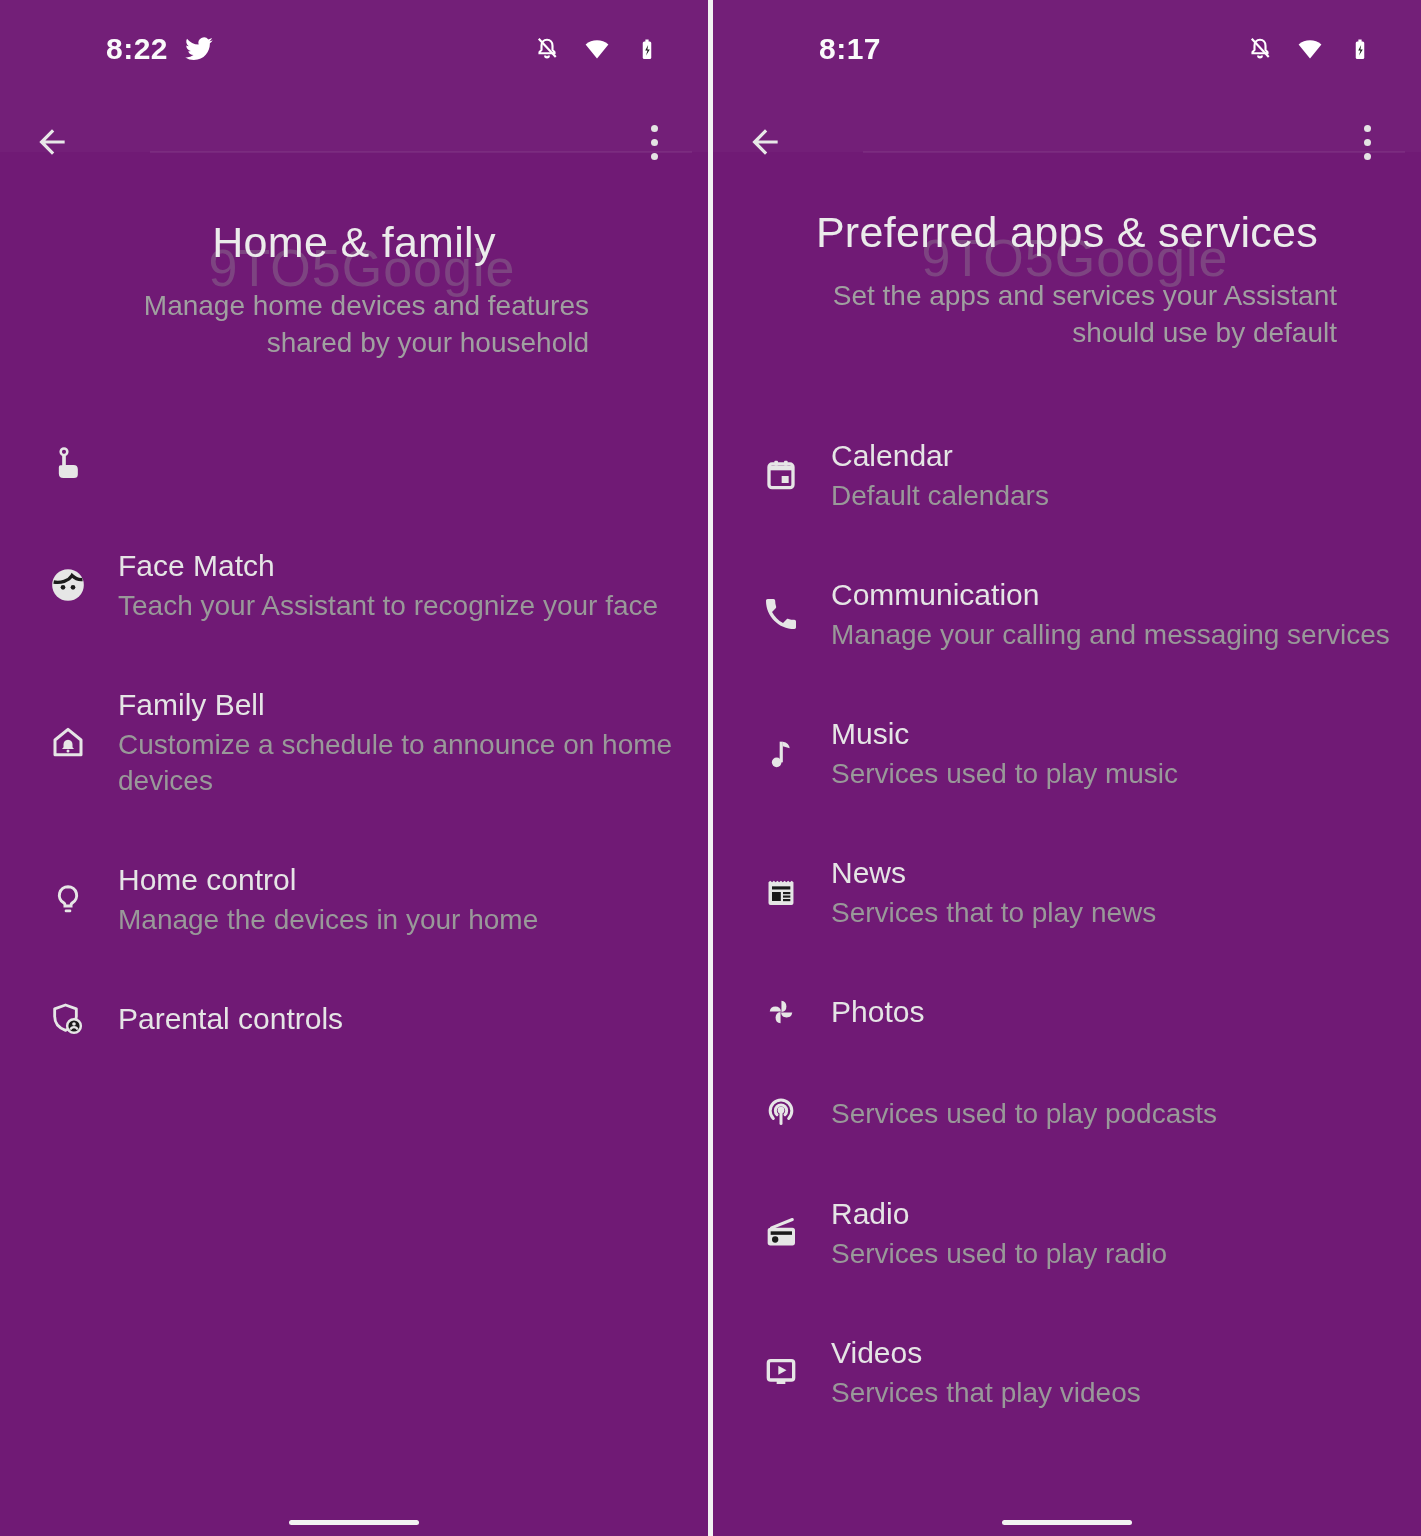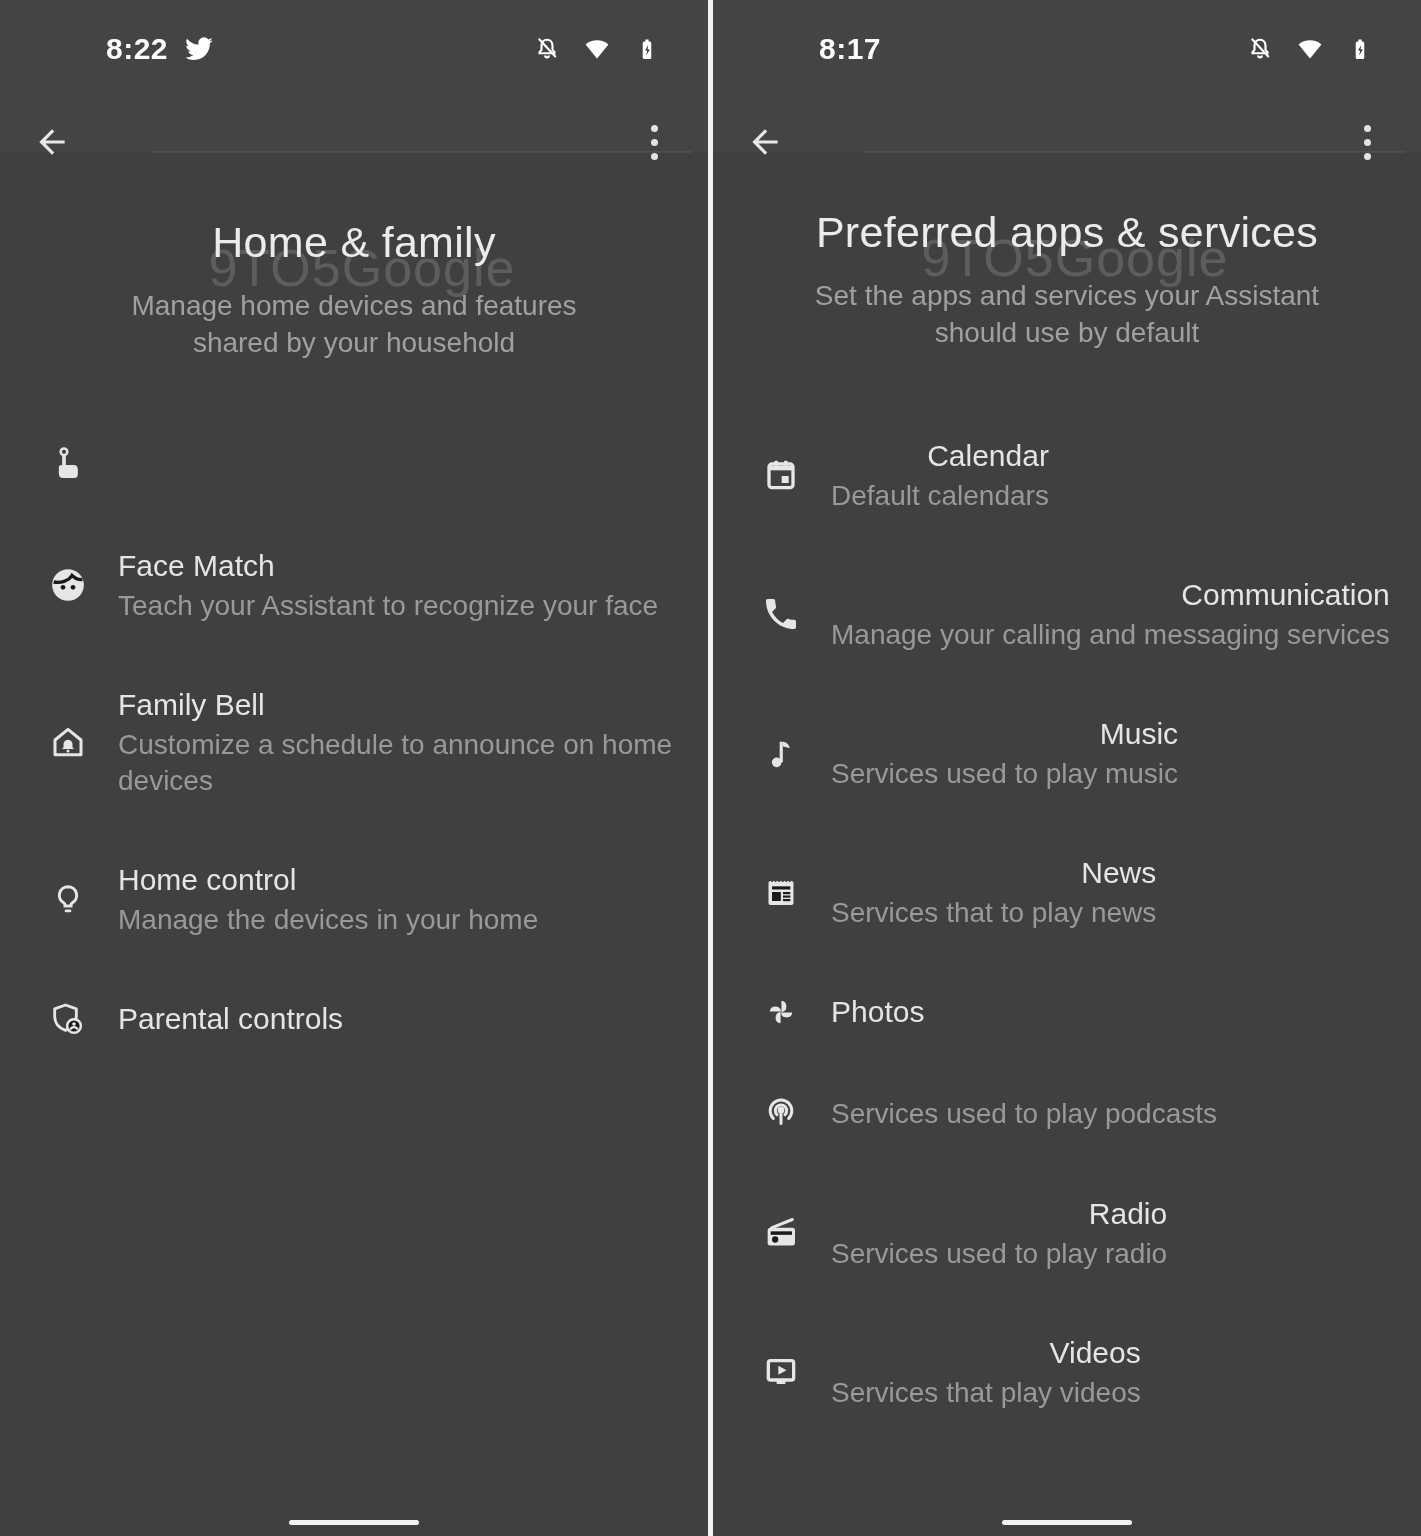--- a/index.html
+++ b/index.html
@@ -6,21 +6,21 @@
   html,body { width:1421px; height:1536px; }
   body {
     font-family:"Liberation Sans", sans-serif;
     background:#0d0d0d;
     display:flex;
     overflow:hidden;
   }
   .panel {
     position:relative;
     width:708px; height:1536px;
-    background:#404040;
+    background:#701a75;
     color:#e6e6e6;
     overflow:hidden;
   }
   .vdivider { width:5px; height:1536px; background:#f2f2f2; }
 
   .top-shade {
     position:absolute; top:0; left:0; right:0; height:152px;
     background:rgba(255,255,255,0.025);
     pointer-events:none;
   }
@@ -69,29 +69,29 @@
     font-size:52px; font-weight:300;
     color:#9a9a9a; opacity:.33;
     letter-spacing:1px;
     z-index:1; pointer-events:none;
   }
   .wm-left  { top:238px; }
   .wm-right { top:228px; }
 
   .page-subtitle {
     margin:20px auto 10px;
-    text-align:center;
+    text-align:right;
     font-size:28px; line-height:37px;
     color:#a0a0a0;
   }
   .subtitle-left  { width:470px; }
   .subtitle-right { width:540px; }
 
   .list { margin-top:84px; padding-left:48px; }
-  .list-right { margin-top:85px;text-align:right; }
+  .list-right { margin-top:85px; }
   .item { display:flex; align-items:center; margin-bottom:61px; cursor:pointer; }
   .item-icon {
     flex:0 0 40px; width:40px;
     margin-right:30px;
     display:flex; align-items:center; justify-content:center;
     color:#e6e6e6;
   }
   .item-text { max-width:560px; }
   .item-title { font-size:30px; line-height:40px; color:#e5e5e5; font-weight:400; }
   .item-sub   { font-size:28px; line-height:36px; color:#999999; margin-top:2px; }

